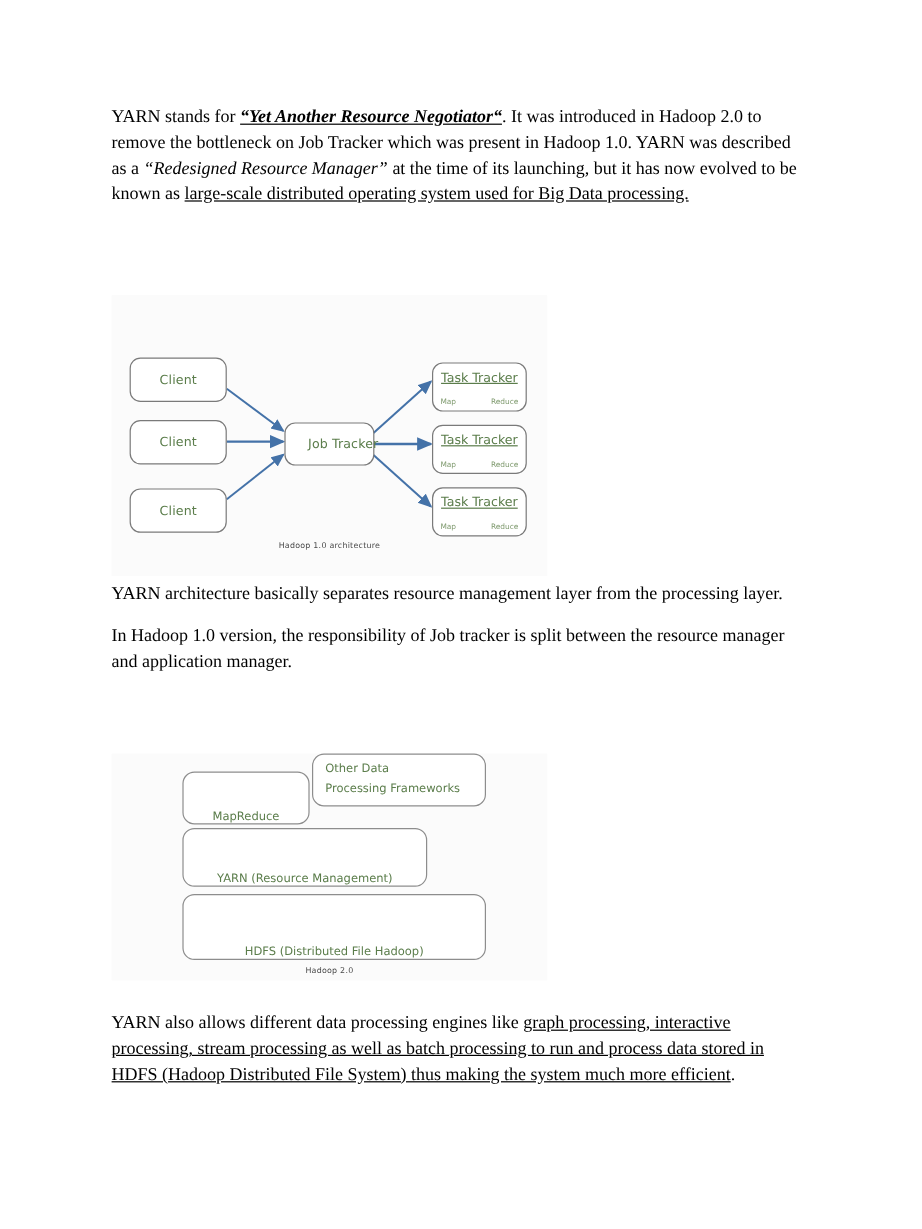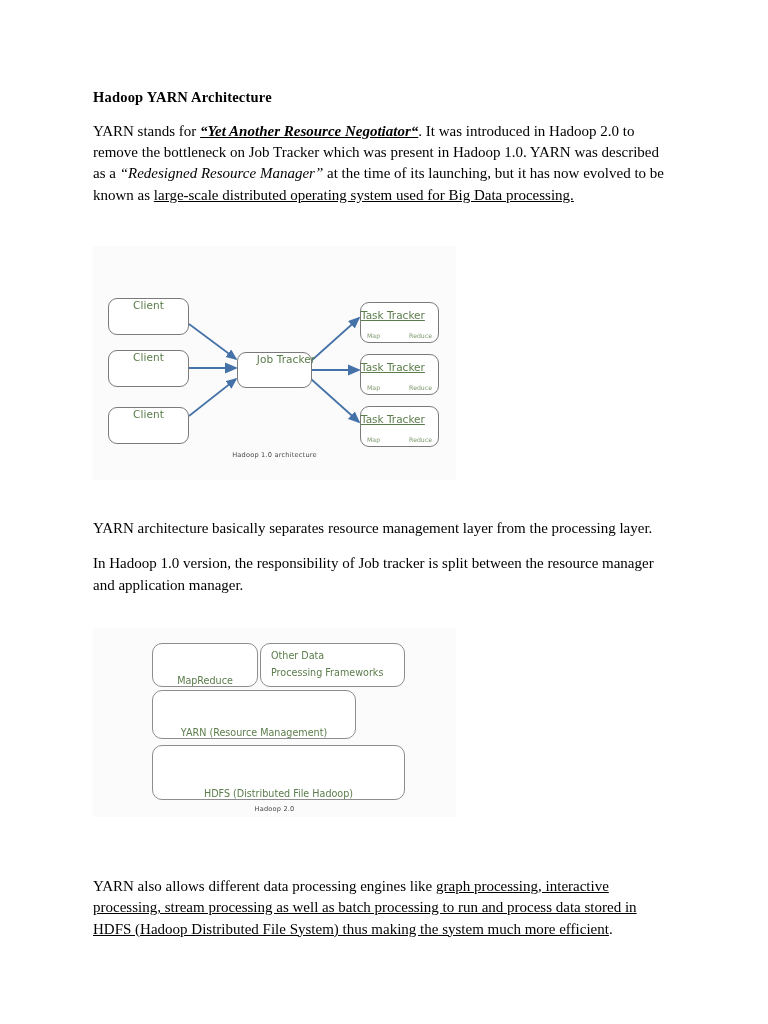--- a/index.html
+++ b/index.html
@@ -70,20 +70,21 @@
   }
 
   
   .dbox {
     position: absolute;
     border: 1.6px solid #7a7a7a;
     border-radius: 9px;
     background: #ffffff;
     box-sizing: border-box;
     display: flex;
+    align-items: center;
     justify-content: center;
     font-family: "DejaVu Sans", sans-serif;
     color: #5b7d4b;
   }
   .dbox .lbl {
     font-size: 10.5px;
     color: #5b7d4b;
     letter-spacing: 0.1px;
     white-space: nowrap;
   }
@@ -146,21 +147,20 @@
   }
   .sbox.left-align .lbl { margin-bottom: 6px; }
 </style>
 </head>
 <body>
 
 <div class="page">
 
   <div class="content">
 
-    <h1 class="doc-title">Hadoop YARN Architecture</h1>
 
     <p class="para">
       <span>YARN stands for </span><span class="bi">“Yet Another Resource Negotiator“</span><span>. It was introduced in Hadoop 2.0 to remove the bottleneck on Job Tracker which was present in Hadoop 1.0. YARN was described as a </span><span class="i">“Redesigned Resource Manager”</span><span> at the time of its launching, but it has now evolved to be known as </span><span class="u">large-scale distributed operating system used for Big Data processing. </span>
     </p>
 
     <div style="height:298px"></div>
 
     <p class="para">
       <span>YARN architecture basically separates resource management layer from the processing layer.</span>
     </p>
@@ -249,21 +249,21 @@
 
     <div class="fig-caption" style="top:205px;">Hadoop 1.0 architecture</div>
   </div>
 
   <div class="figure" id="figure-hadoop2">
 
     <div class="sbox" style="left:59px; top:15px; width:106px; height:44px;">
       <span class="lbl">MapReduce</span>
     </div>
 
-    <div class="sbox left-align" style="left:167px; top:15px; width:145px; height:44px;">
+    <div class="sbox left-align" style="left:167px; top:0; width:145px; height:44px;">
       <span class="lbl">Other Data</span>
       <span class="lbl">Processing Frameworks</span>
     </div>
 
     <div class="sbox" style="left:59px; top:62px; width:204px; height:49px;">
       <span class="lbl">YARN (Resource Management)</span>
     </div>
 
     <div class="sbox" style="left:59px; top:117px; width:253px; height:55px;">
       <span class="lbl">HDFS (Distributed File Hadoop)</span>

